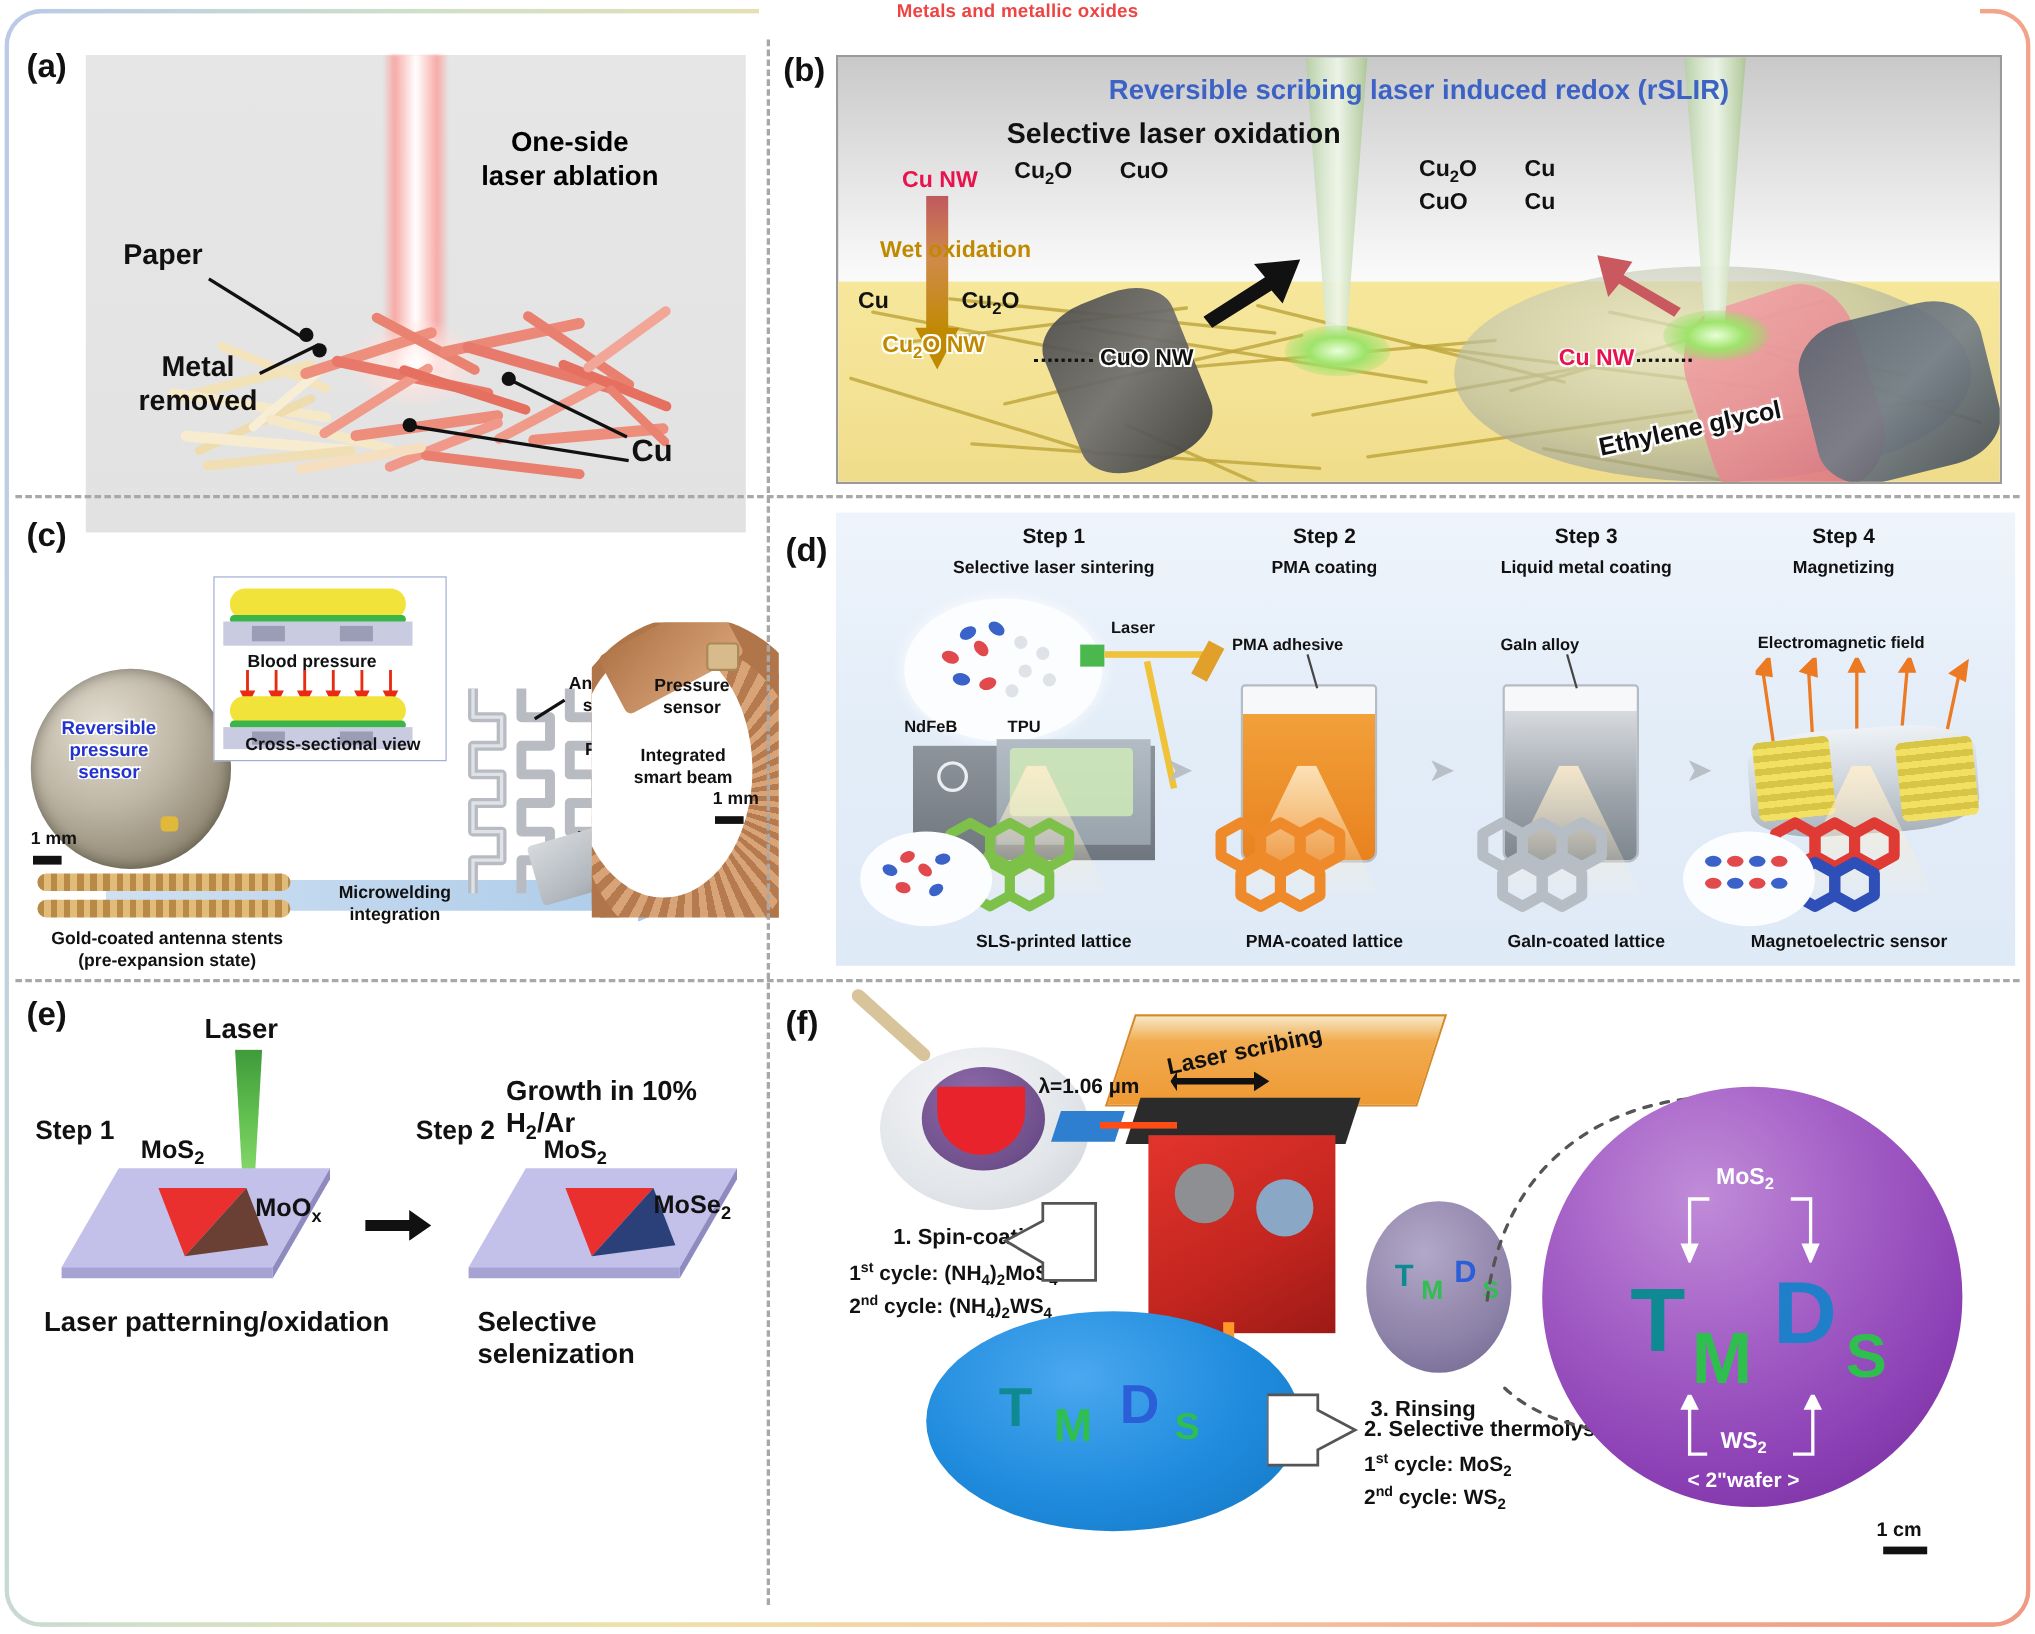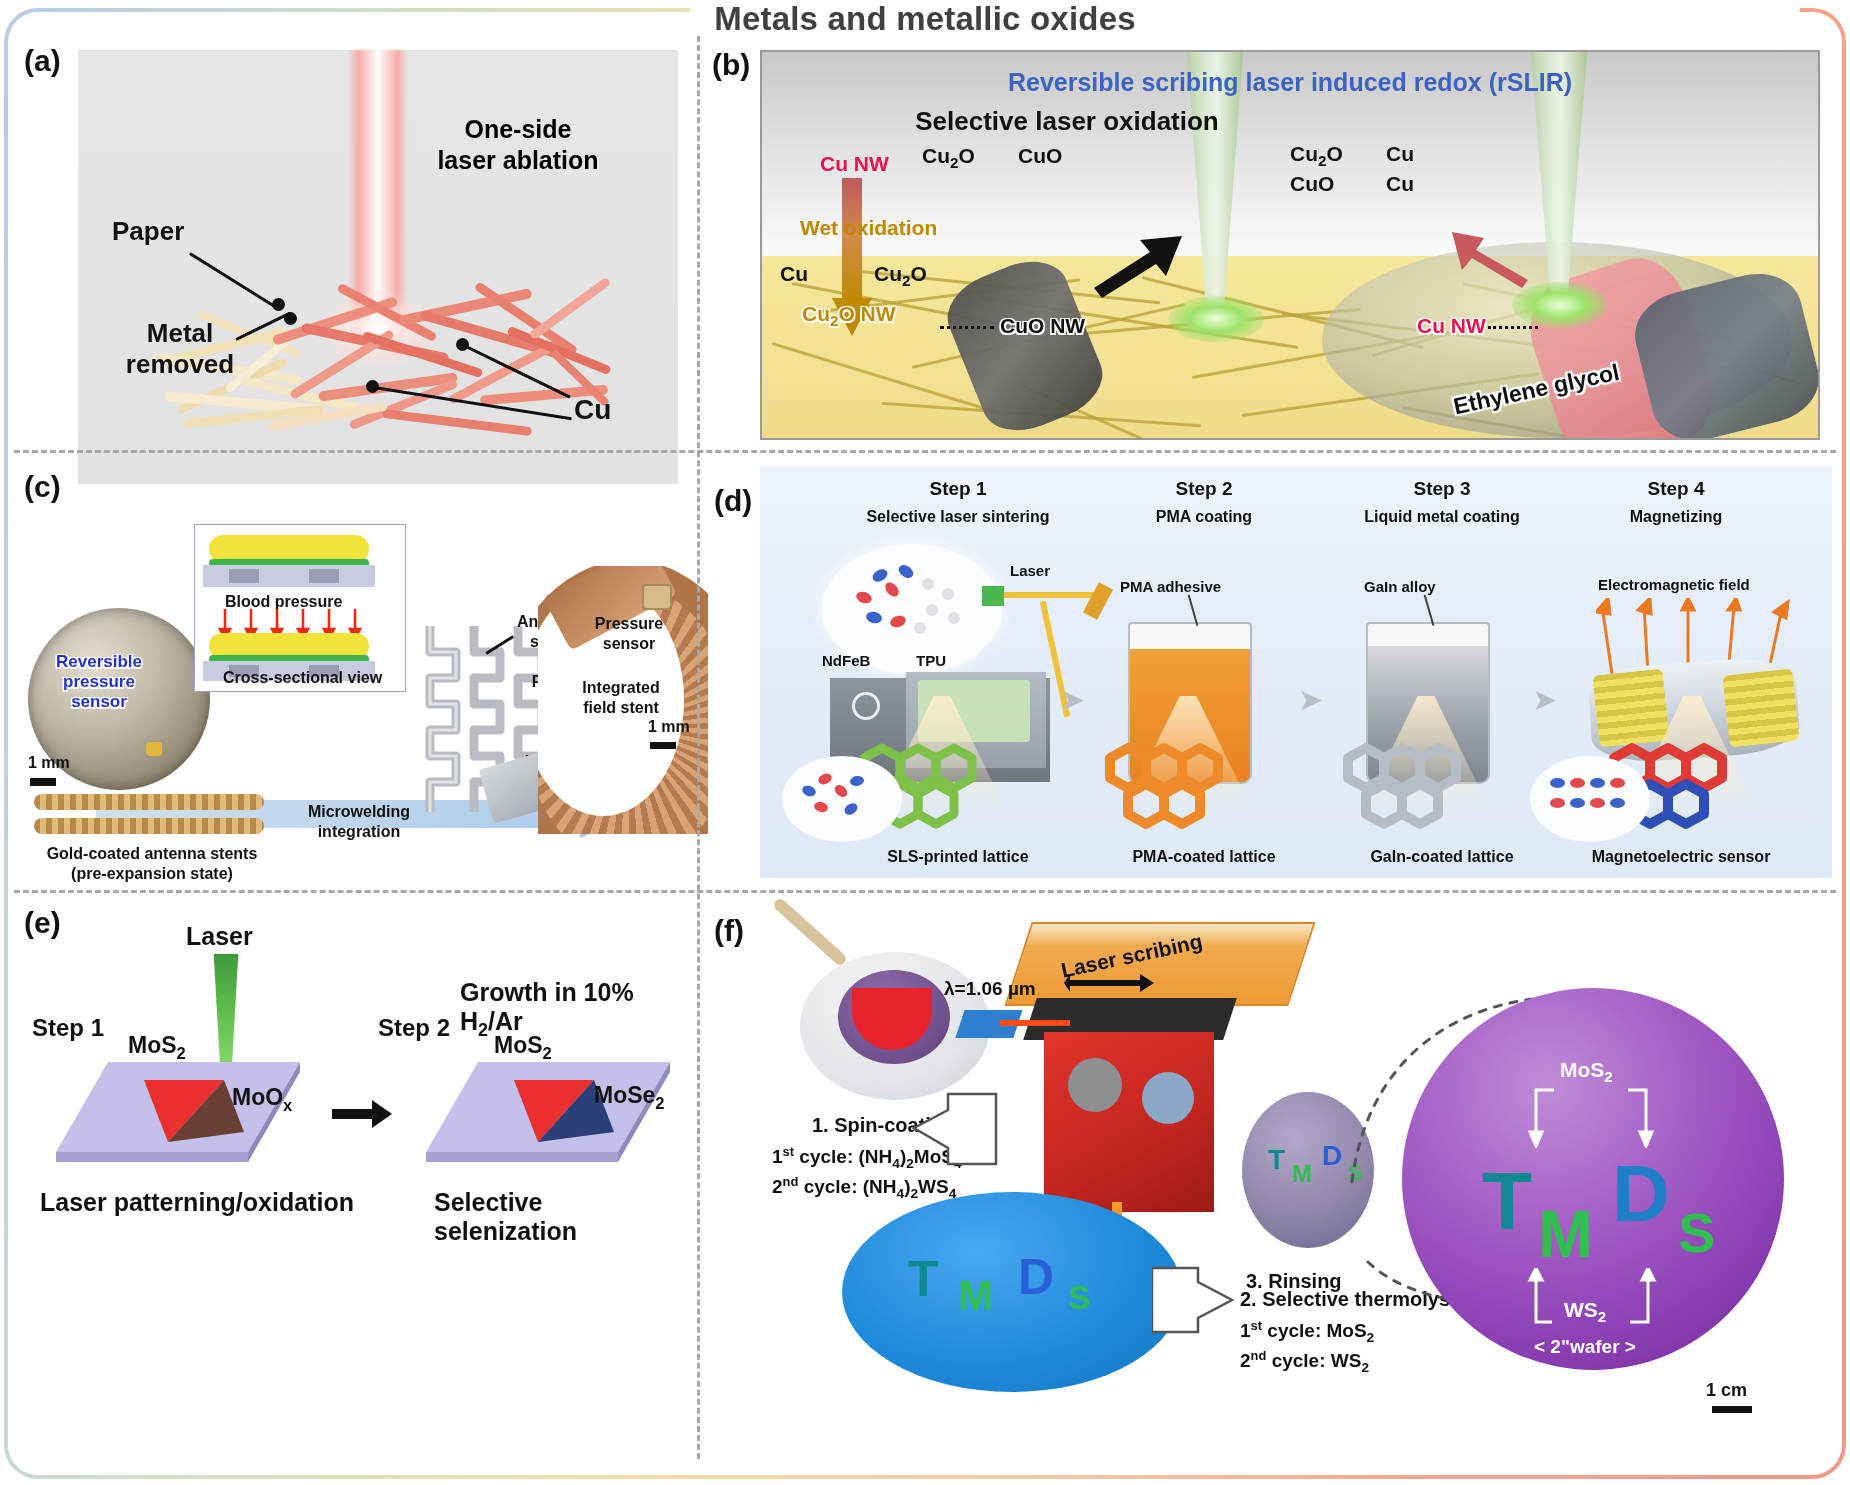--- a/index.html
+++ b/index.html
@@ -23,21 +23,21 @@
       linear-gradient(#fff,#fff) padding-box,
       linear-gradient(100deg,#b9c9e8 0%, #cfe0c9 18%, #efe0a8 40%, #f6c9a4 62%, #f4a98c 80%, #f09a86 100%) border-box;
   }
   .frame-notch{
     position:absolute; top:0px; left:690px; width:1110px; height:26px;
     background:#ffffff;
   }
   .top-title{
     position:absolute; left:0; right:0; top:0px; height:34px;
     text-align:center;
-    font-size:33px; font-weight:bold; color:#404040;
+    font-size:17px; font-weight:bold; color:#ef4444;
     letter-spacing:0.2px;
     z-index:6;
   }
   .top-title span{background:#fff;padding:0 14px;}
 
   
   .vdiv{
     position:absolute; top:36px; bottom:26px; left:697px; width:0;
     border-left:3px dashed #a8a8a8;
     z-index:4;
@@ -461,21 +461,21 @@
       <div style="position:absolute;left:12px;top:0px;width:120px;height:60px;
                   background:linear-gradient(160deg,#b0764a,#d8a377);transform:rotate(-28deg);border-radius:6px;"></div>
       <div style="position:absolute;left:104px;top:18px;width:26px;height:22px;border-radius:4px;background:#d7bb8c;border:2px solid #a98a58;"></div>
     </div>
     <div class="c-cap-small" style="left:566px;top:158px;width:90px;text-align:center;line-height:1.25;">
       <div>Pressure</div>
       <div>sensor</div>
     </div>
     <div class="c-cap-small" style="left:548px;top:222px;width:110px;text-align:center;line-height:1.25;">
       <div>Integrated</div>
-      <div>field stent</div>
+      <div>smart beam</div>
     </div>
     <div class="c-cap-small" style="left:630px;top:262px;">1 mm</div>
     <div style="position:absolute;left:632px;top:286px;width:26px;height:7px;background:#111;"></div>
   </div>
 
   <div class="panel" id="panel-d">
     <div class="plabel" style="left:2px;top:28px;">(d)</div>
     <div class="stage">
 
       <div class="d-step" style="left:78px;top:12px;width:240px;">Step 1</div>

